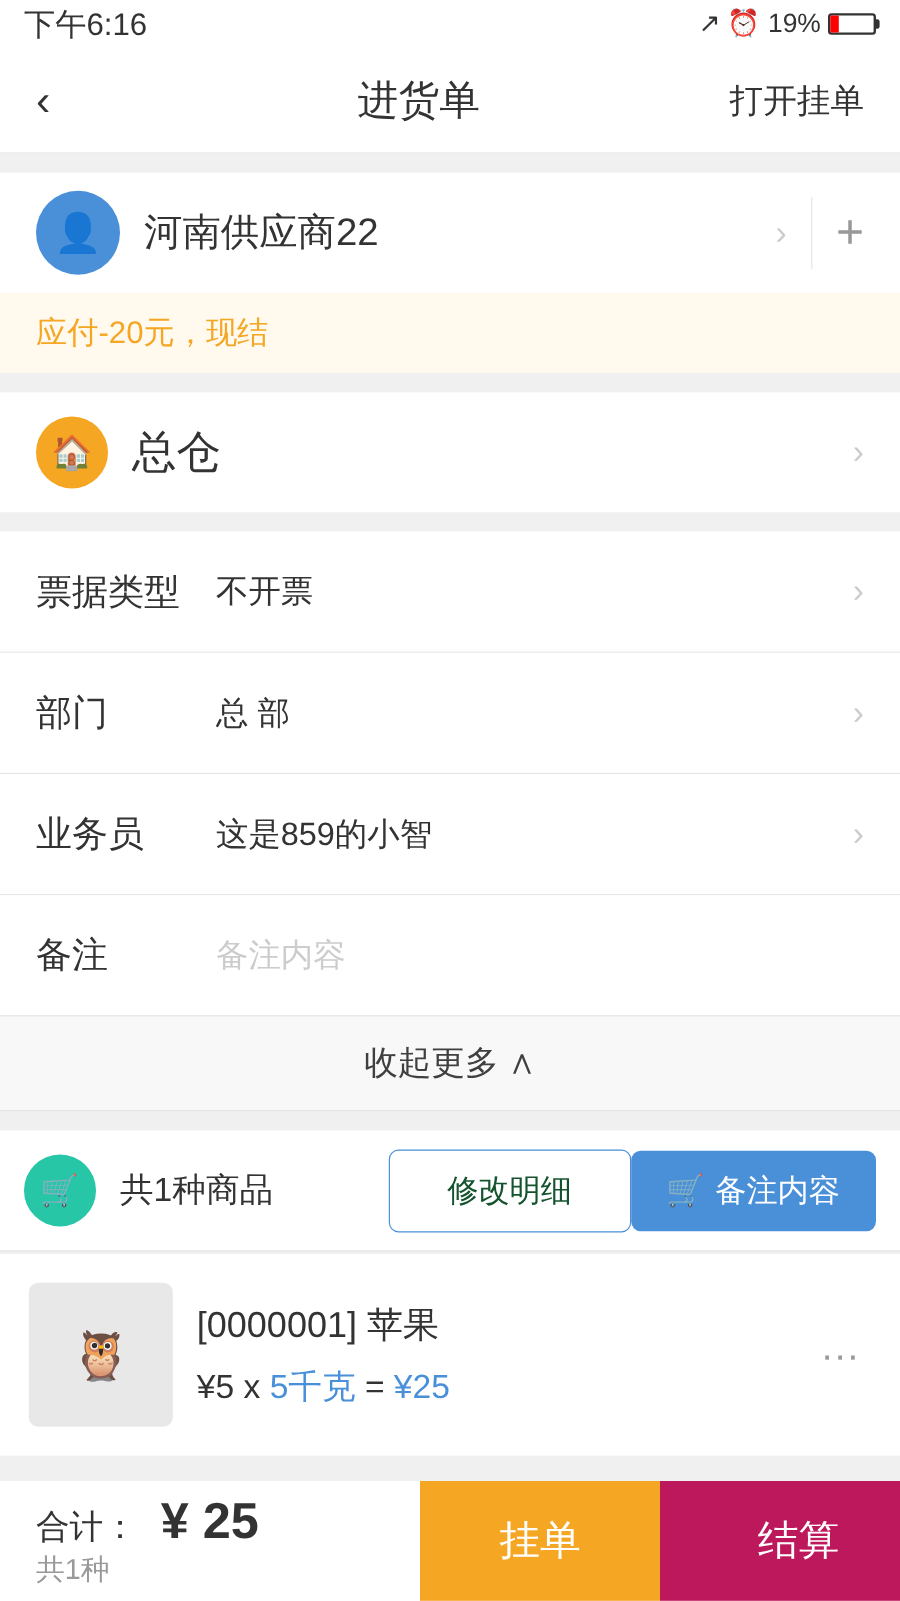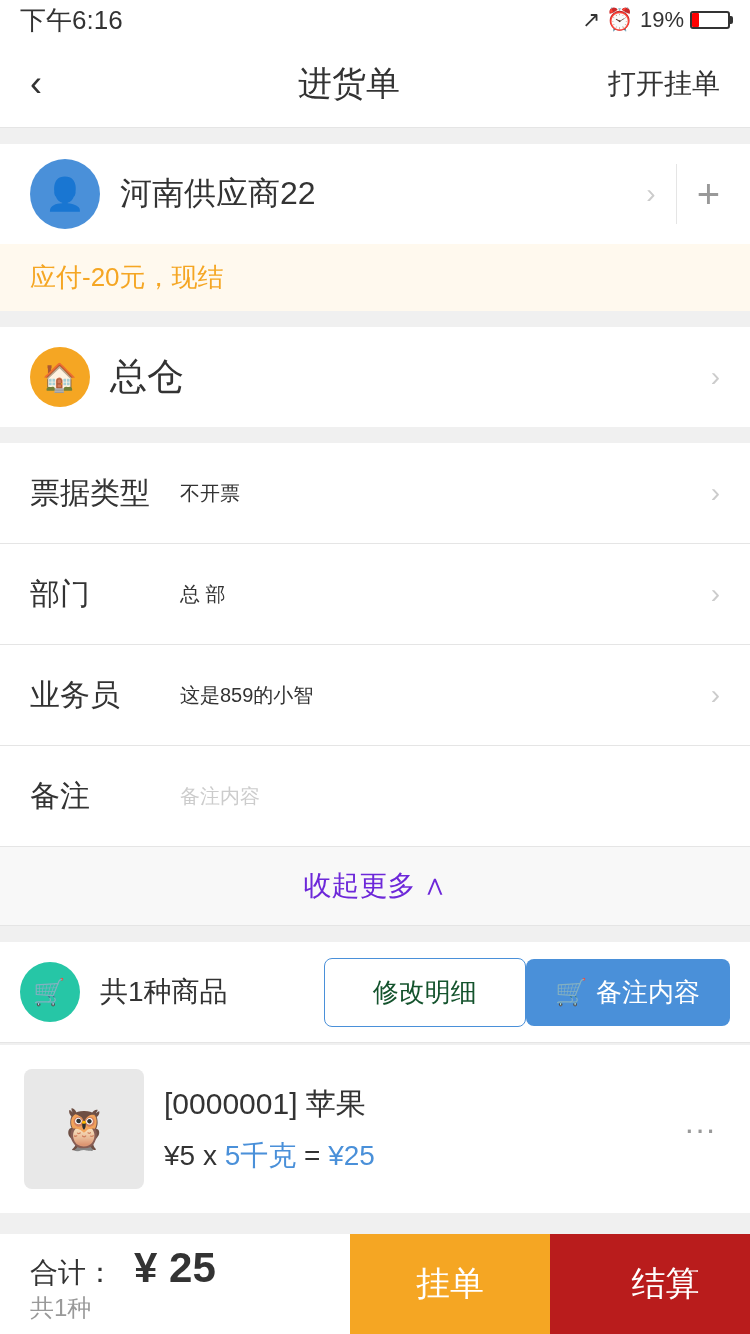--- a/index.html
+++ b/index.html
@@ -169,37 +169,37 @@
       height: 100px;
     }
     .form-label {
       font-size: 30px;
       color: #333;
       width: 140px;
       flex-shrink: 0;
     }
     .form-value {
       flex: 1;
-      font-size: 20px;
+      font-size: 27px;
       color: #333;
       padding-left: 10px;
     }
     .form-placeholder {
       color: #ccc;
     }
 
     
     .collapse-row {
       background: #f8f8f8;
       display: flex;
       align-items: center;
       justify-content: center;
       height: 80px;
       font-size: 28px;
-      color: #6d28d9;
+      color: #404040;
       cursor: pointer;
       border-top: 1px solid #e5e5e5;
       border-bottom: 1px solid #e5e5e5;
     }
 
     
     .product-header {
       background: #fff;
       display: flex;
       align-items: center;
@@ -321,21 +321,21 @@
       color: #fff;
       font-size: 34px;
       display: flex;
       align-items: center;
       justify-content: center;
       cursor: pointer;
     }
     .footer-btn-settle {
       width: 200px;
       height: 100px;
-      background: #b91c1c;
+      background: #be185d;
       color: #fff;
       font-size: 34px;
       display: flex;
       align-items: center;
       justify-content: center;
       cursor: pointer;
       padding-left: 31px;
     }
 
     

